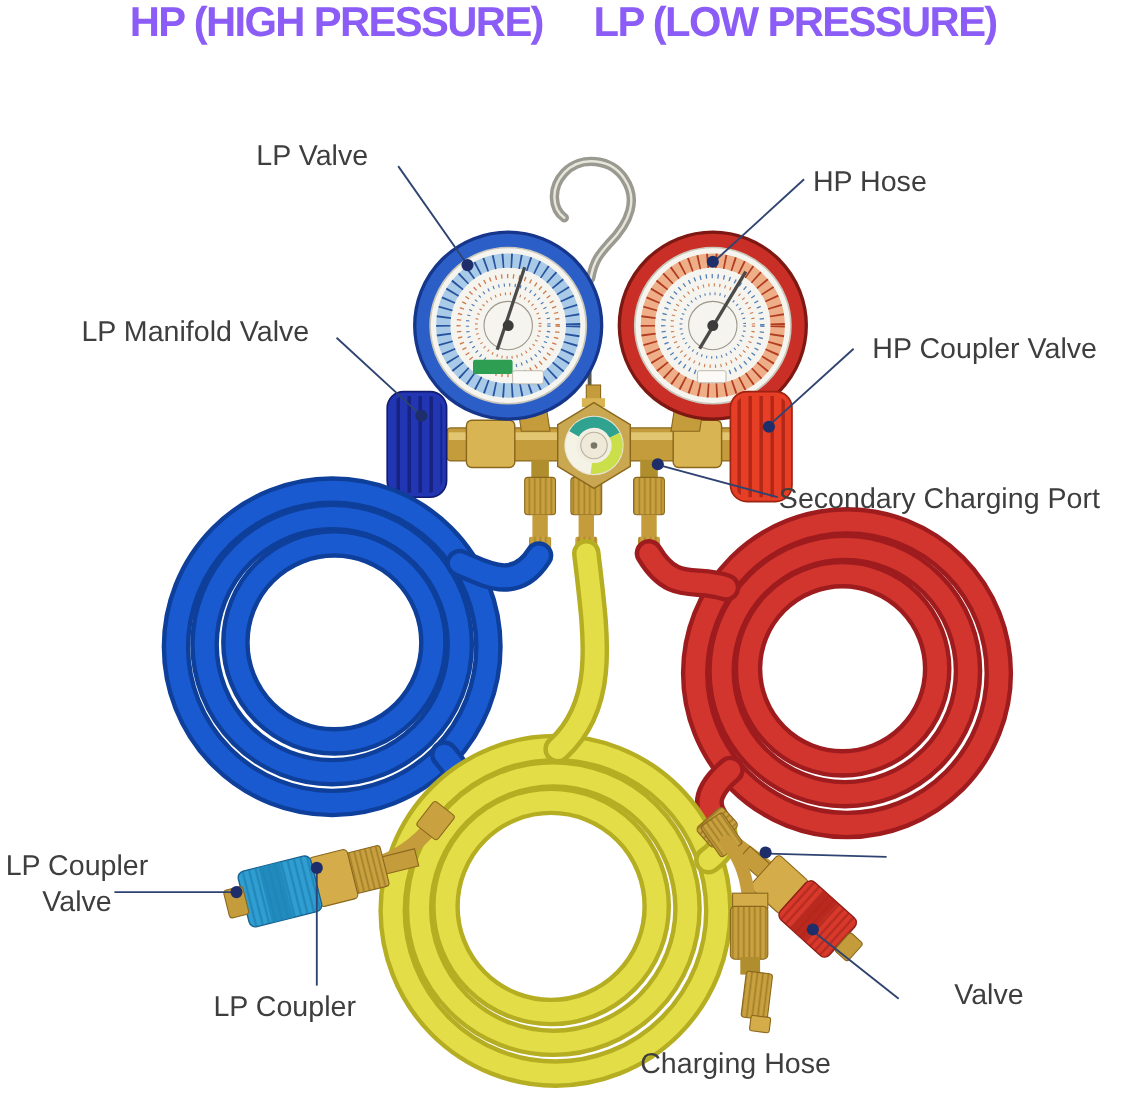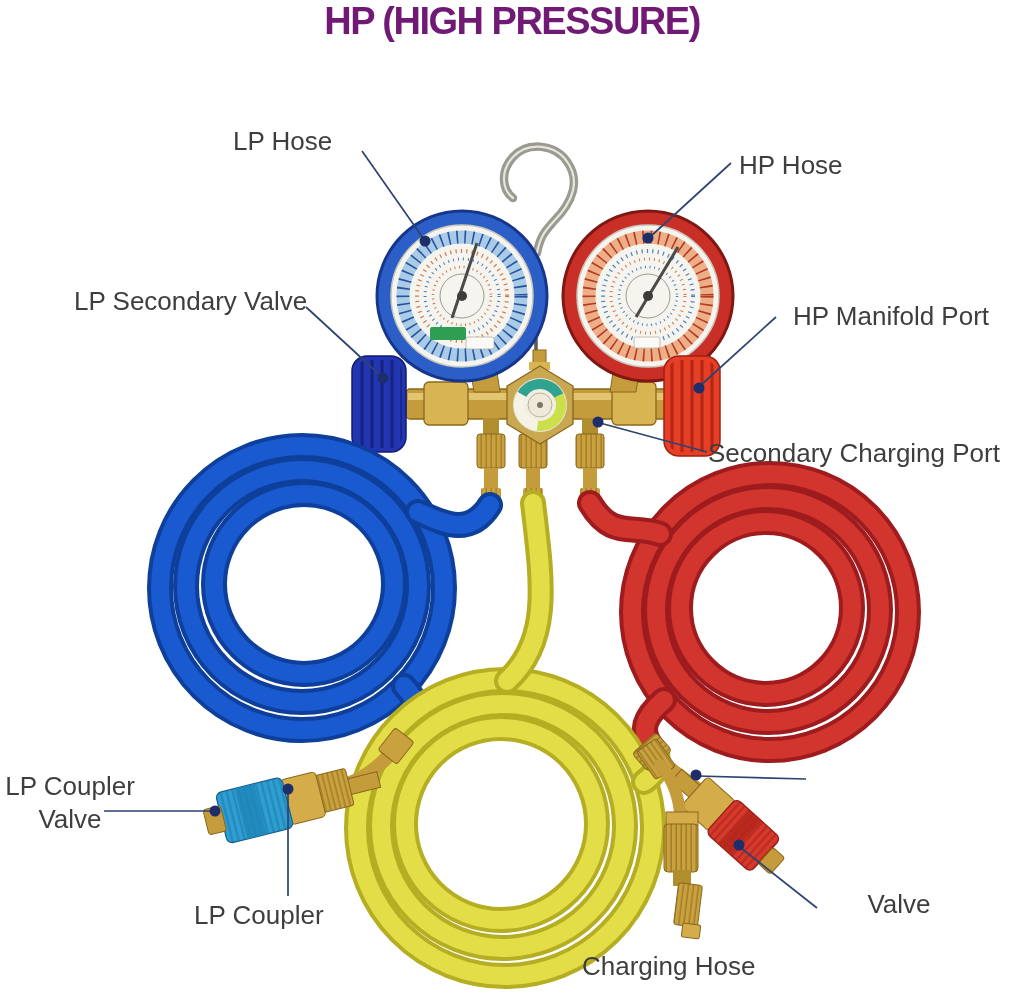--- a/index.html
+++ b/index.html
@@ -1,20 +1,20 @@
 <!DOCTYPE html>
 <html><head>
 <meta charset="utf-8">
 <style>
   html,body{margin:0;padding:0;background:#fff;}
   .stage{position:relative;width:1024px;height:997px;background:#ffffff;
          font-family:"Liberation Sans",sans-serif;overflow:hidden;}
   .scene{position:absolute;left:0;top:0;width:1024px;height:997px;}
   .title-row{position:absolute;top:0;left:0;right:0;display:flex;justify-content:center;
-             gap:46px;font-weight:bold;font-size:38px;color:#701a75;letter-spacing:-1.5px;}
+             gap:46px;font-weight:bold;font-size:38px;color:#8b5cf6;letter-spacing:-1.5px;}
   .label{position:absolute;color:#3e3e3e;font-size:26px;line-height:33px;white-space:nowrap;}
   .label.center{text-align:center;}
 </style>
 </head>
 <body>
 
 <div class="stage">
 
   <svg class="scene" viewBox="0 0 1024 997">
     <defs>
@@ -236,29 +236,30 @@
       <circle cx="598" cy="422" r="5.5"></circle>
       <circle cx="215" cy="811" r="5.5"></circle>
       <circle cx="288" cy="789" r="5.5"></circle>
       <circle cx="696" cy="775" r="5.5"></circle>
       <circle cx="739" cy="845" r="5.5"></circle>
     </g>
   </svg>
 
   <div class="title-row">
     <span>HP (HIGH PRESSURE)</span>
+    <span>LP (LOW PRESSURE)</span>
   </div>
 
-  <div class="label" style="left:233px;top:125px">LP Hose</div>
+  <div class="label" style="left:233px;top:125px">LP Valve</div>
 
   <div class="label" style="left:739px;top:149px">HP Hose</div>
 
-  <div class="label" style="left:74px;top:285px">LP Secondary Valve</div>
-
-  <div class="label" style="left:793px;top:300px">HP Manifold Port</div>
+  <div class="label" style="left:74px;top:285px">LP Manifold Valve</div>
+
+  <div class="label" style="left:793px;top:300px">HP Coupler Valve</div>
 
   <div class="label" style="left:708px;top:437px">Secondary Charging Port</div>
 
   <div class="label center" style="left:0px;top:770px;width:140px">
     <div>LP Coupler</div>
     <div>Valve</div>
   </div>
 
   <div class="label" style="left:194px;top:899px">LP Coupler</div>
 

